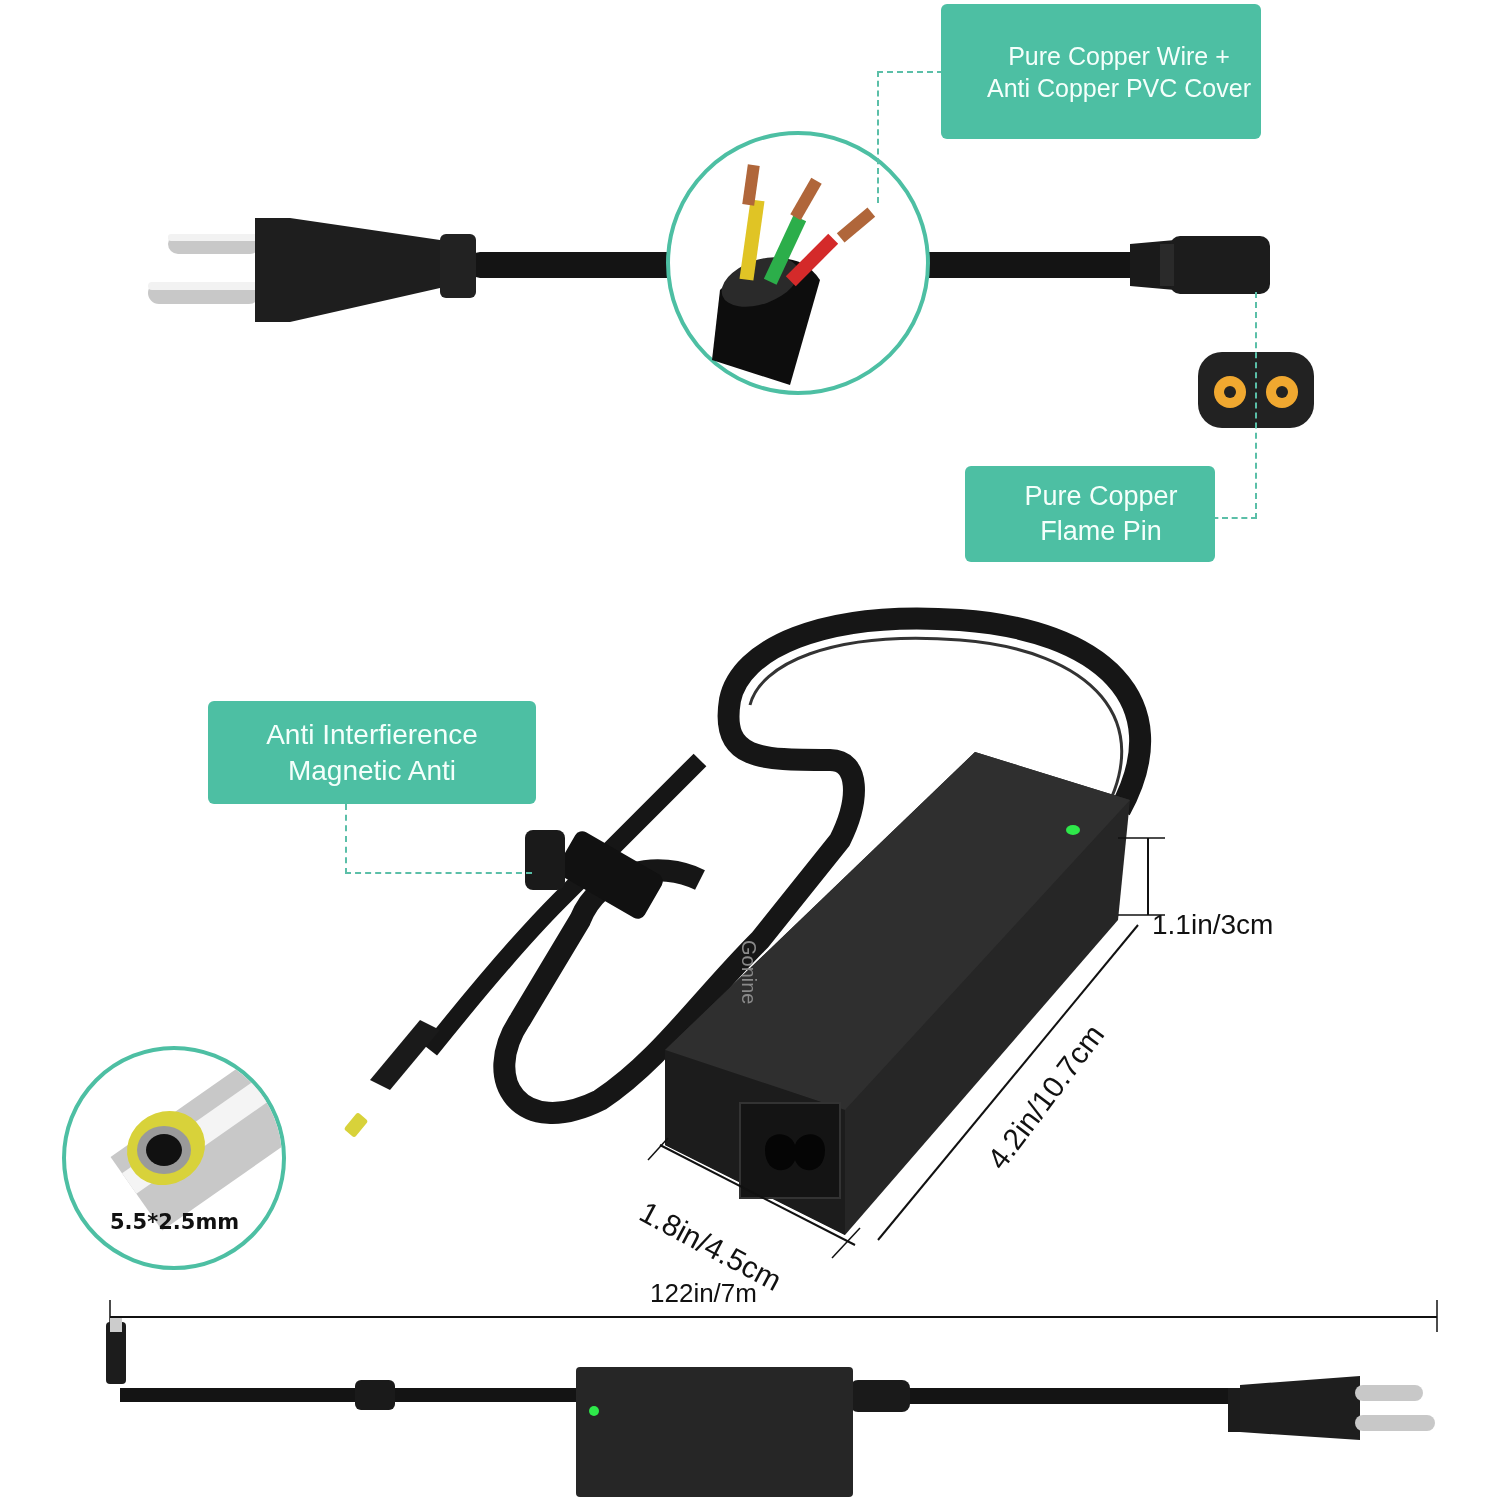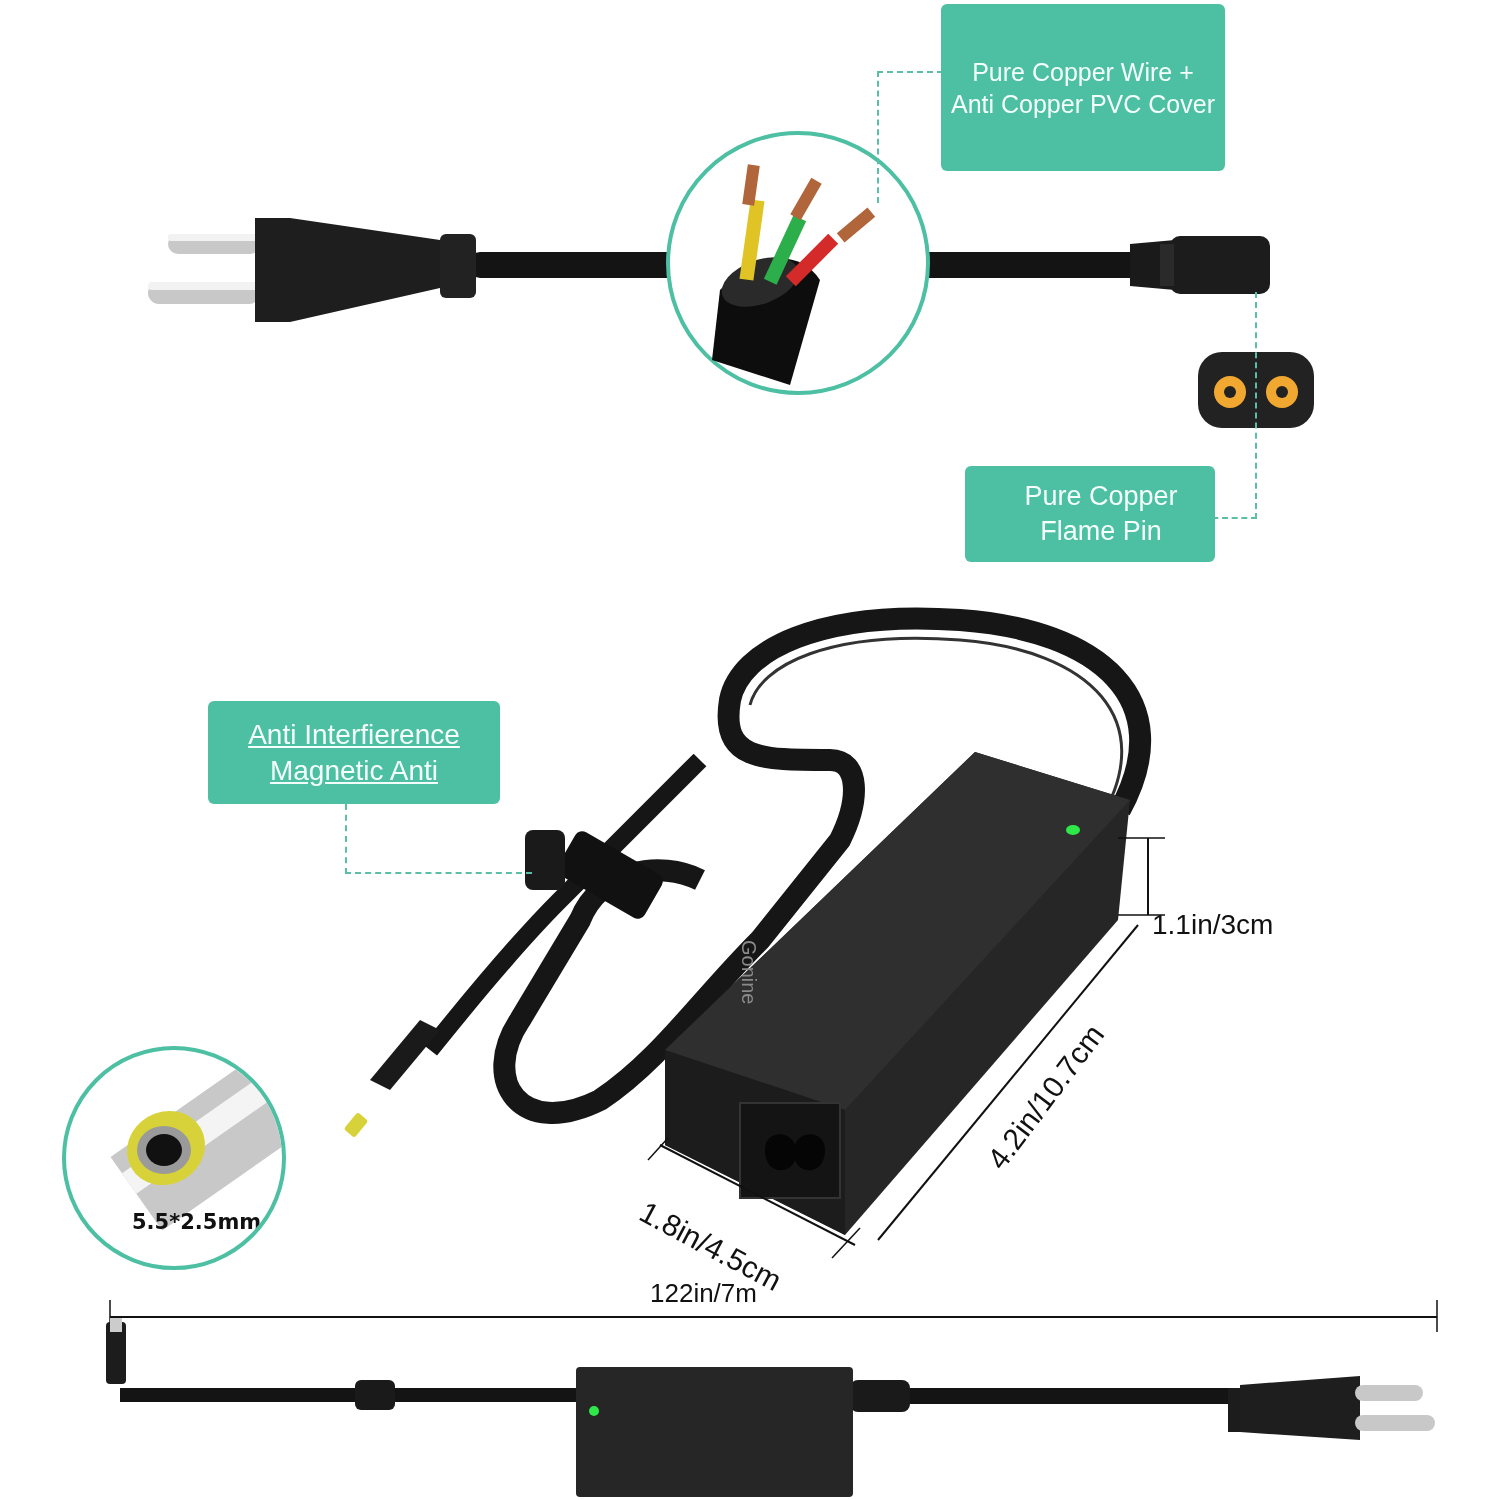--- a/index.html
+++ b/index.html
@@ -47,21 +47,21 @@
     <circle cx="1230" cy="392" r="16" fill="#f0a830"></circle>
     <circle cx="1282" cy="392" r="16" fill="#f0a830"></circle>
     <circle cx="1230" cy="392" r="6" fill="#222"></circle>
     <circle cx="1282" cy="392" r="6" fill="#222"></circle>
   </g>
 </svg>
 
 <div class="dash" style="left:877px;top:71px;width:64px;height:130px;border-left-width:2px;border-top-width:2px;"></div>
 <div class="dash" style="left:1193px;top:292px;width:62px;height:225px;border-right-width:2px;border-bottom-width:2px;"></div>
 
-<div class="callout" style="left:941px;top:4px;width:284px;height:167px;font-size:25px;">
+<div class="callout" style="left:941px;top:4px;width:284px;height:135px;font-size:25px;padding-left:36px;">
   <div>
     <span>Pure Copper Wire +</span>
     <span>Anti Copper PVC Cover</span>
   </div>
 </div>
 
 <div class="callout" style="left:965px;top:466px;width:228px;height:96px;font-size:27px;padding-left:22px;">
   <div>
     <span>Pure Copper</span>
     <span>Flame Pin</span>
@@ -97,40 +97,40 @@
   <line x1="648" y1="1160" x2="668" y2="1138" stroke="#111" stroke-width="1.5"></line>
   <line x1="832" y1="1258" x2="860" y2="1228" stroke="#111" stroke-width="1.5"></line>
 </svg>
 
 <div class="abs" style="left:760px;top:940px;transform:rotate(90deg);transform-origin:left top;color:#8a8a8a;font-size:20px;">
   <span>Gonine</span>
 </div>
 
 <div class="dash" style="left:345px;top:804px;width:185px;height:68px;border-left-width:2px;border-bottom-width:2px;"></div>
 
-<div class="callout" style="left:208px;top:701px;width:292px;height:103px;font-size:28px;text-decoration:underline;">
+<div class="callout" style="left:208px;top:701px;width:328px;height:103px;font-size:28px;">
   <div>
     <span>Anti Interfierence</span>
     <span>Magnetic Anti</span>
   </div>
 </div>
 
 <div class="dimtext" style="left:1152px;top:909px;font-size:28px;">1.1in/3cm</div>
 <div class="dimtext" style="left:960px;top:1080px;font-size:30px;transform:rotate(-53deg);transform-origin:center;">4.2in/10.7cm</div>
 <div class="dimtext" style="left:650px;top:1195px;font-size:30px;transform:rotate(28deg);transform-origin:left top;">1.8in/4.5cm</div>
 
 <div class="abs" style="left:62px;top:1046px;width:216px;height:216px;border-radius:50%;border:4px solid #4dbfa3;background:#fff;overflow:hidden;">
   <svg width="216" height="216" style="left:0;top:0;">
     <rect x="95" y="10" width="90" height="170" fill="#c8c8c8" transform="rotate(55 140 95)"></rect>
     <rect x="115" y="10" width="25" height="170" fill="#f4f4f4" transform="rotate(55 140 95)"></rect>
     <ellipse cx="100" cy="98" rx="40" ry="36" fill="#d8d23a" transform="rotate(-30 100 98)"></ellipse>
     <ellipse cx="98" cy="100" rx="27" ry="24" fill="#9a9a9a"></ellipse>
     <ellipse cx="98" cy="100" rx="18" ry="16" fill="#111"></ellipse>
   </svg>
-  <div class="abs" style="left:44px;top:160px;font-size:21px;font-weight:bold;color:#111;font-family:'DejaVu Sans', sans-serif;margin-left:22px;">5.5*2.5mm</div>
+  <div class="abs" style="left:44px;top:160px;font-size:21px;font-weight:bold;color:#111;font-family:'DejaVu Sans', sans-serif;">5.5*2.5mm</div>
 </div>
 
 <svg width="1500" height="1500" style="left:0;top:0;">
   <line x1="110" y1="1317" x2="1437" y2="1317" stroke="#111" stroke-width="2"></line>
   <line x1="110" y1="1300" x2="110" y2="1330" stroke="#111" stroke-width="1.5"></line>
   <line x1="1437" y1="1300" x2="1437" y2="1332" stroke="#111" stroke-width="1.5"></line>
 
   <rect x="106" y="1322" width="20" height="62" rx="4" fill="#1c1c1c"></rect>
   <rect x="110" y="1318" width="12" height="14" fill="#ccc"></rect>
 

